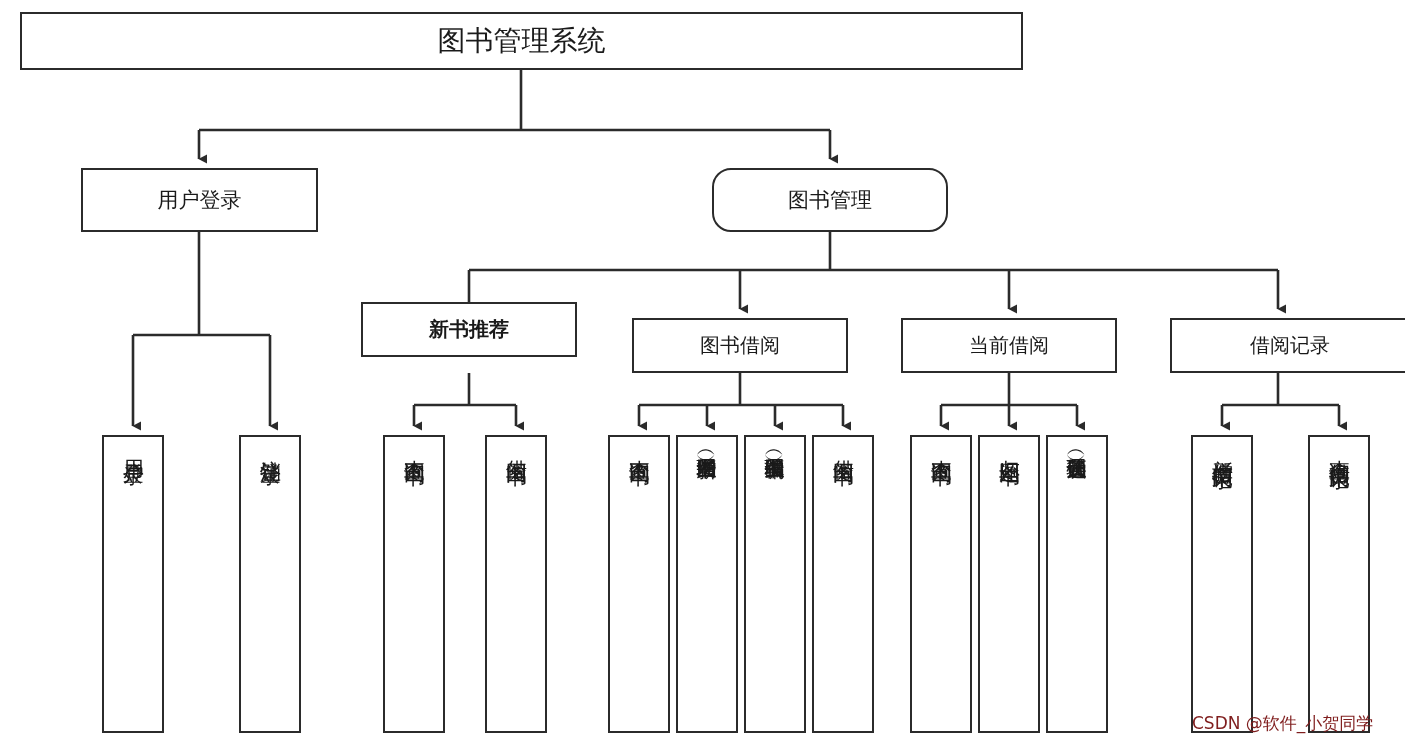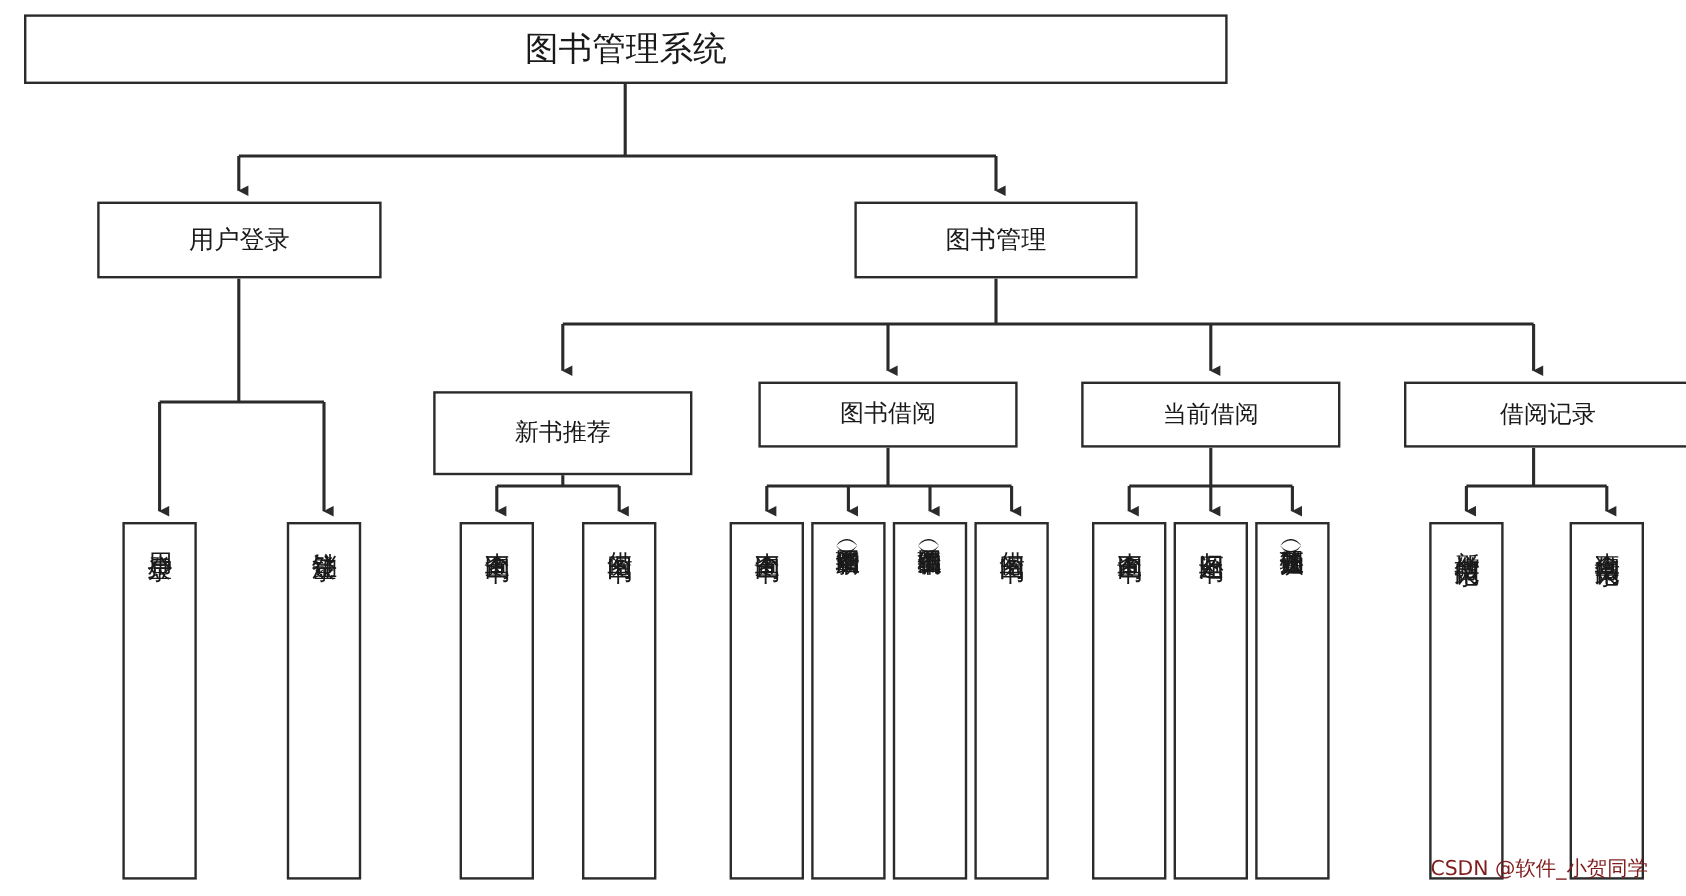--- a/index.html
+++ b/index.html
@@ -128,25 +128,25 @@
     </g>
   </svg>
 
   <div class="node root" style="left:20px; top:12px; width:1003px; height:58px;">
     <span class="node-label">图书管理系统</span>
   </div>
 
   <div class="node level2" style="left:81px; top:168px; width:237px; height:64px;">
     <span class="node-label">用户登录</span>
   </div>
-  <div class="node level2" style="left:712px; top:168px; width:236px; height:64px;">
+  <div class="node level2" style="left:712px; top:168px; width:236px; height:64px;border-radius:19px;">
     <span class="node-label">图书管理</span>
   </div>
 
-  <div class="node level3" style="left:361px; top:326px; width:216px; height:70px;">
+  <div class="node level3" style="left:361px; top:302px; width:216px; height:55px;font-weight:bold;">
     <span class="node-label">新书推荐</span>
   </div>
   <div class="node level3" style="left:632px; top:318px; width:216px; height:55px;font-family:Liberation Serif, serif;">
     <span class="node-label">图书借阅</span>
   </div>
   <div class="node level3" style="left:901px; top:318px; width:216px; height:55px;">
     <span class="node-label">当前借阅</span>
   </div>
   <div class="node level3" style="left:1170px; top:318px; width:240px; height:55px;">
     <span class="node-label">借阅记录</span>

